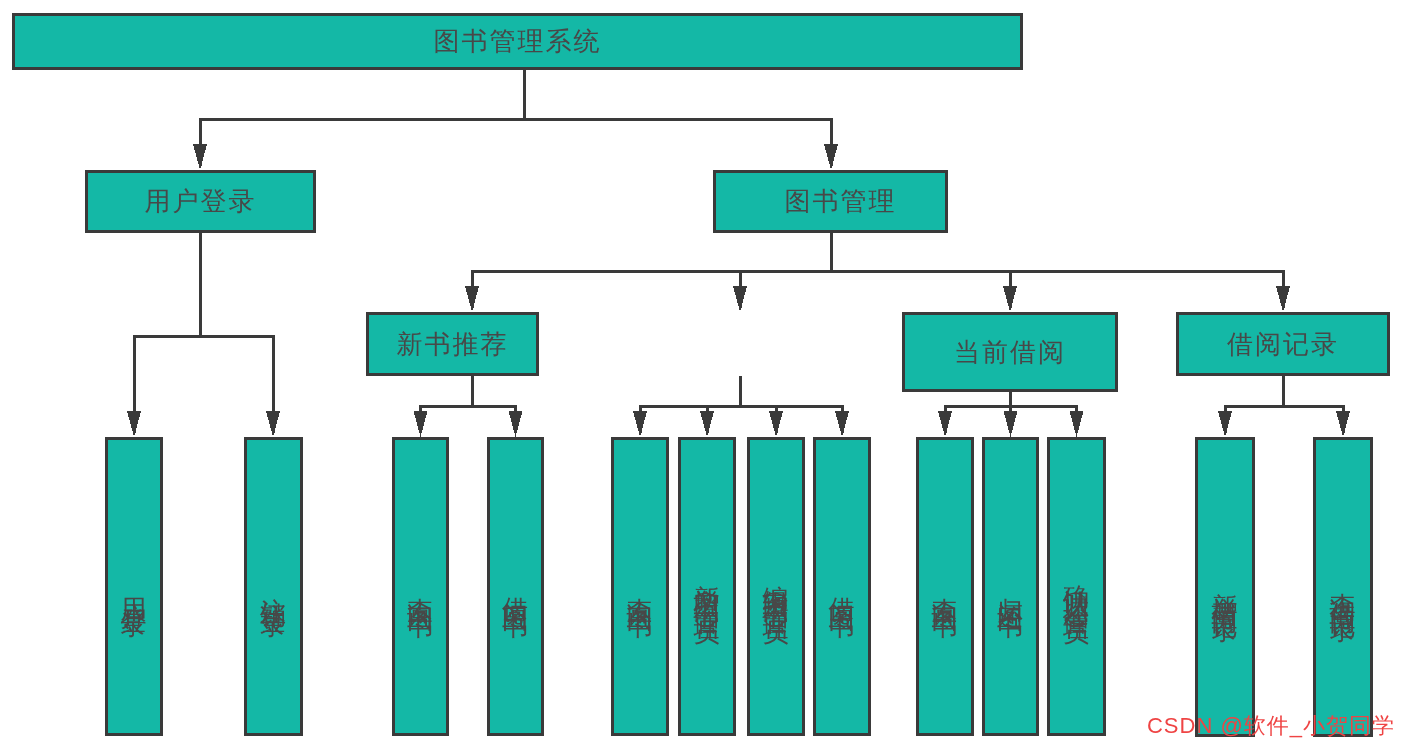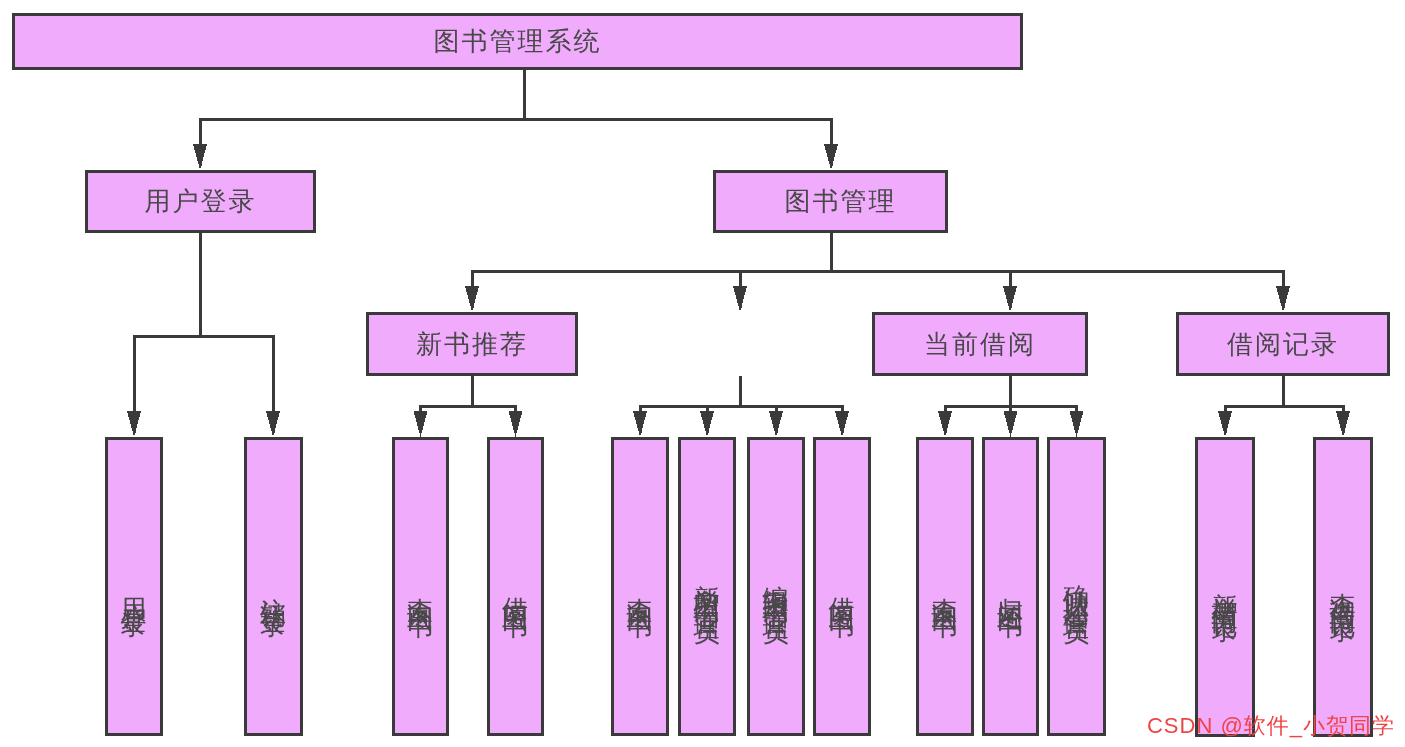--- a/index.html
+++ b/index.html
@@ -8,21 +8,21 @@
     width:1405px; height:747px;
     background:#ffffff;
     font-family:"Liberation Sans", sans-serif;
     overflow:hidden;
   }
   #wires { position:absolute; left:0; top:0; width:1405px; height:747px; z-index:1; }
   .box {
     position:absolute;
     box-sizing:border-box;
     border:3px solid #3a3a3a;
-    background:#f0abfc;
+    background:#14b8a6;
     display:flex;
     align-items:center;
     justify-content:center;
     z-index:2;
     color:#484848;
   }
   .box.h span {
     font-size:26px;
     letter-spacing:2px;
     white-space:nowrap;
@@ -98,24 +98,24 @@
     <span>图书管理系统</span>
   </div>
 
   <div class="box h" style="left:85px; top:170px; width:231px; height:63px;">
     <span>用户登录</span>
   </div>
   <div class="box h" style="left:713px; top:170px; width:235px; height:63px;padding-left:20px;">
     <span>图书管理</span>
   </div>
 
-  <div class="box h" style="left:366px; top:312px; width:212px; height:64px;justify-content:center;">
+  <div class="box h" style="left:366px; top:312px; width:173px; height:64px;justify-content:center;">
     <span>新书推荐</span>
   </div>
-  <div class="box h" style="left:872px; top:312px; width:216px; height:64px;">
+  <div class="box h" style="left:902px; top:312px; width:216px; height:80px;">
     <span>当前借阅</span>
   </div>
   <div class="box h" style="left:1176px; top:312px; width:214px; height:64px;">
     <span>借阅记录</span>
   </div>
 
   <div class="box v" style="left:105px; top:437px; width:58px; height:299px;">
     <span>用户登录</span>
   </div>
   <div class="box v" style="left:244px; top:437px; width:59px; height:299px;">

